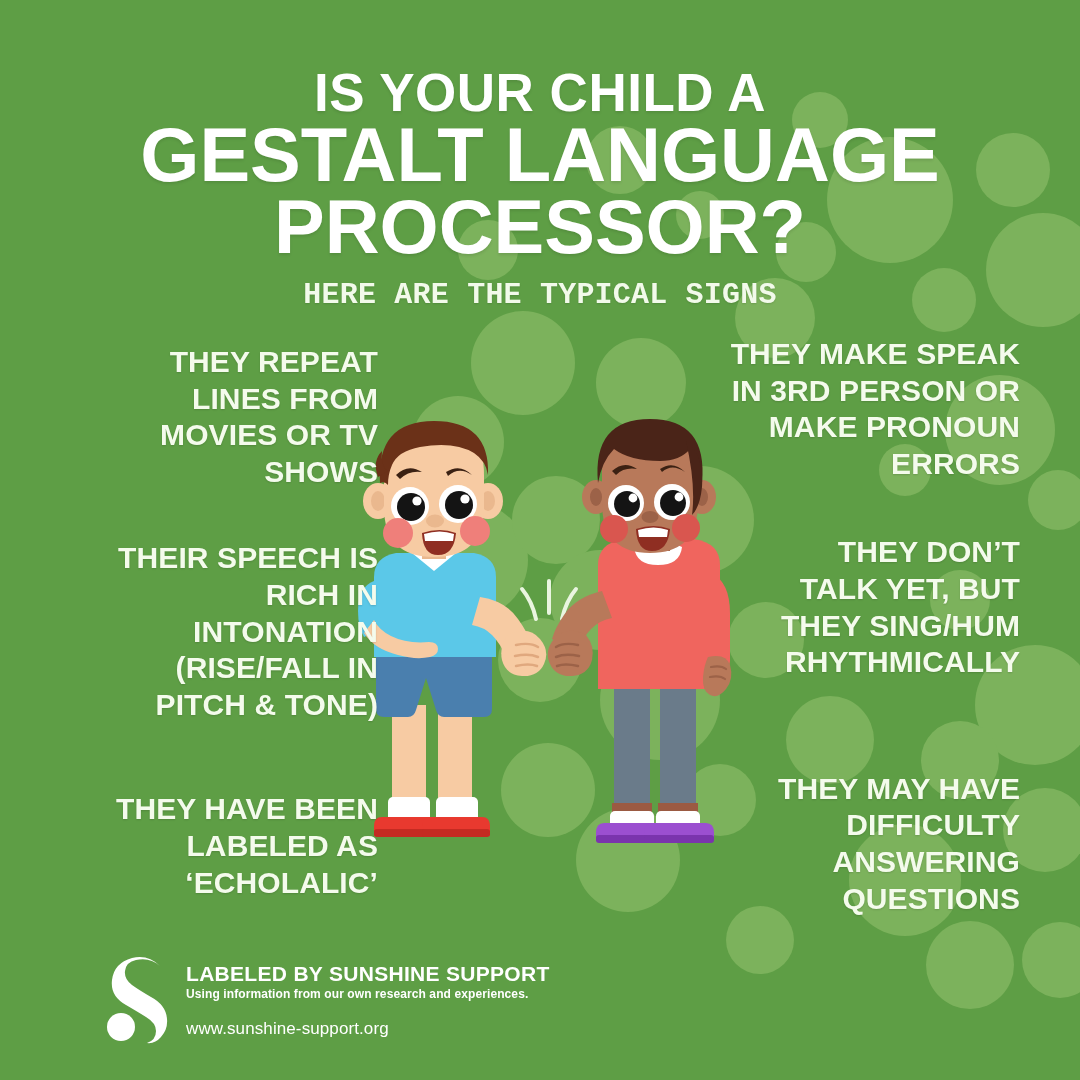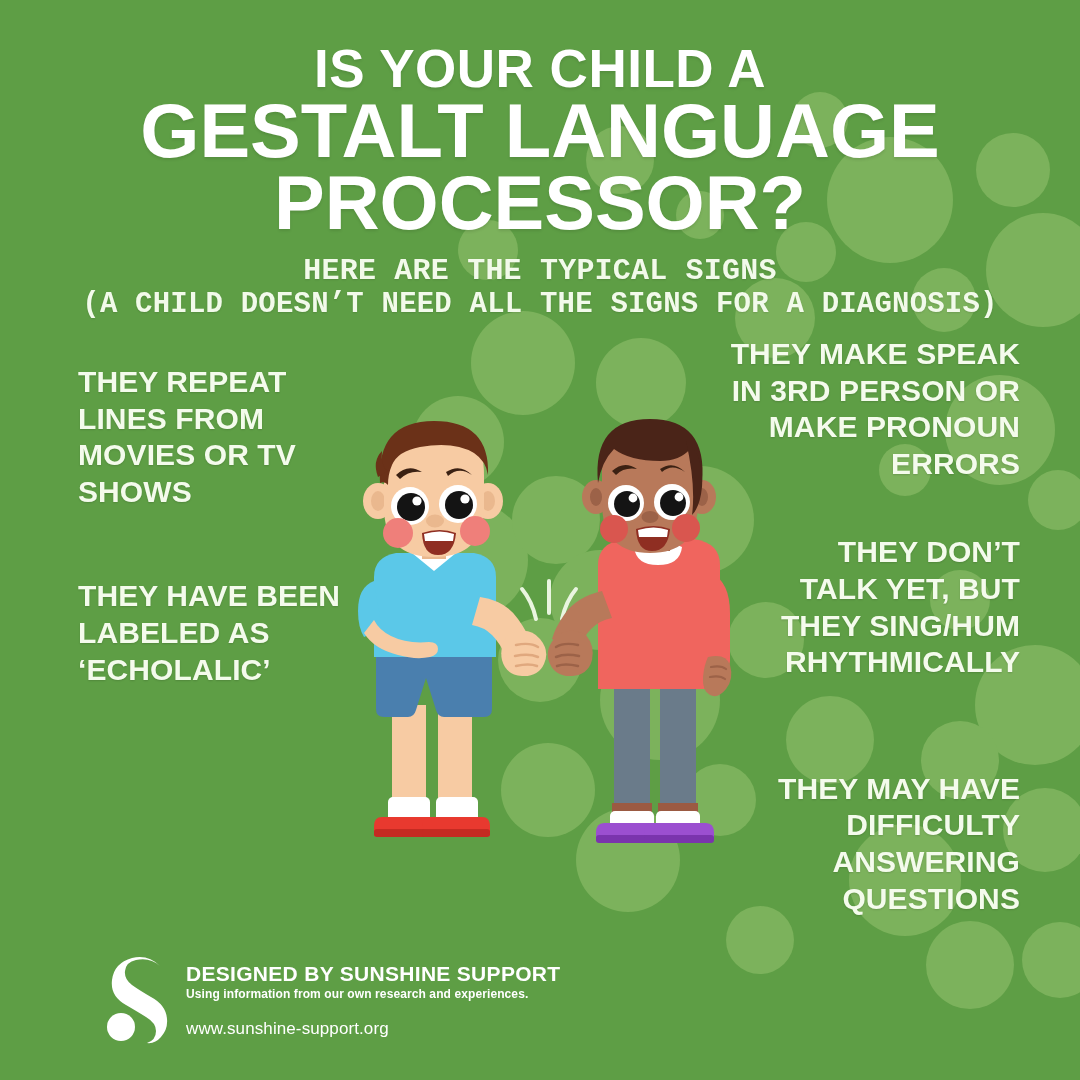--- a/index.html
+++ b/index.html
@@ -17,21 +17,21 @@
     overflow:hidden;
   }
 
   
   #bokeh { position:absolute; inset:0; z-index:0; pointer-events:none; }
 
   
   .header {
     position:absolute; top:0; left:0; width:1080px;
     z-index:3; text-align:center;
-    padding-top:42px;
+    padding-top:66px;
   }
   .title-l1 {
     color:#ffffff; font-size:53px; font-weight:bold;
     letter-spacing:0.5px; line-height:1.02;
     text-shadow:0 2px 3px rgba(0,0,0,.10);
   }
   .title-l2, .title-l3 {
     color:#ffffff; font-size:76px; font-weight:bold;
     letter-spacing:0px; line-height:1.02;
     text-shadow:0 2px 3px rgba(0,0,0,.10);
@@ -42,21 +42,21 @@
     margin-top:14px; color:#f2faea;
     font-size:30px; font-weight:bold; line-height:1.1;
     letter-spacing:0.2px;
     text-shadow:0 1px 2px rgba(0,0,0,.12);
     font-family:Liberation Mono, monospace;
   }
   .subtitle .sub2 { font-size:29px; display:block; margin-top:1px; }
 
   
   .col { position:absolute; z-index:3; }
-  .col-left  { left:78px;  top:344px; width:300px; text-align:left;margin-top:20px; }
+  .col-left  { left:78px;  top:344px; width:300px; text-align:right; }
   .col-right { right:60px; top:336px; width:310px; text-align:right; }
 
   .sign {
     color:#f4fbec;
     font-size:30px; font-weight:bold;
     line-height:1.22;
     letter-spacing:0.1px;
     text-shadow:0 1px 2px rgba(0,0,0,.14);
     white-space:pre-line;
   }
@@ -138,29 +138,33 @@
       <circle cx="960" cy="600" r="30"></circle>
     </g>
   </svg>
 
   <div class="header">
     <div class="title-l1">IS YOUR CHILD A</div>
     <div class="title-l2">GESTALT LANGUAGE</div>
     <div class="title-l3">PROCESSOR?</div>
     <div class="subtitle">
       <span>HERE ARE THE TYPICAL SIGNS</span>
-      <span class="sub2">(A CHILD DOESN’T NEED ALL THE SIGNS FOR A DIAGNOSIS)</span>
     </div>
   </div>
 
   <div class="col col-left">
     <div class="sign s1">THEY REPEAT
 LINES FROM
 MOVIES OR TV
 SHOWS</div>
+    <div class="sign s2">THEIR SPEECH IS
+RICH IN
+INTONATION
+(RISE/FALL IN
+PITCH &amp; TONE)</div>
     <div class="sign s3">THEY HAVE BEEN
 LABELED AS
 ‘ECHOLALIC’</div>
   </div>
 
   <div class="col col-right">
     <div class="sign s1">THEY MAKE  SPEAK
 IN 3RD PERSON OR
 MAKE PRONOUN
 ERRORS</div>
@@ -304,19 +308,19 @@
       <path d="M248 261 q-13 -3 -21 0" stroke="#9c6248" stroke-width="2.5" fill="none" stroke-linecap="round"></path>
     </g>
   </svg>
 
   <div class="footer">
     <svg class="footer-logo" viewBox="0 0 70 92" width="70" height="92" aria-hidden="true">
       <path d="M56 14 q-12 -12 -28 -8 q-18 5 -20 22 q-2 16 14 25 q12 7 20 12 q10 6 10 14 q0 9 -9 12 q8 1 14 -6 q7 -8 6 -18 q-1 -14 -16 -22 q-12 -7 -19 -12 q-8 -6 -7 -14 q1 -9 11 -11 q14 -3 24 6 z" fill="#ffffff"></path>
       <circle cx="17" cy="75" r="14" fill="#ffffff"></circle>
     </svg>
     <div class="footer-text">
-      <div class="f-line1">DESIGNED BY SUNSHINE SUPPORT</div>
+      <div class="f-line1">LABELED BY SUNSHINE SUPPORT</div>
       <div class="f-line2">Using information from our own research and experiences.</div>
       <div class="f-line3">www.sunshine-support.org</div>
     </div>
   </div>
 
 </div>
 
 </body></html>

